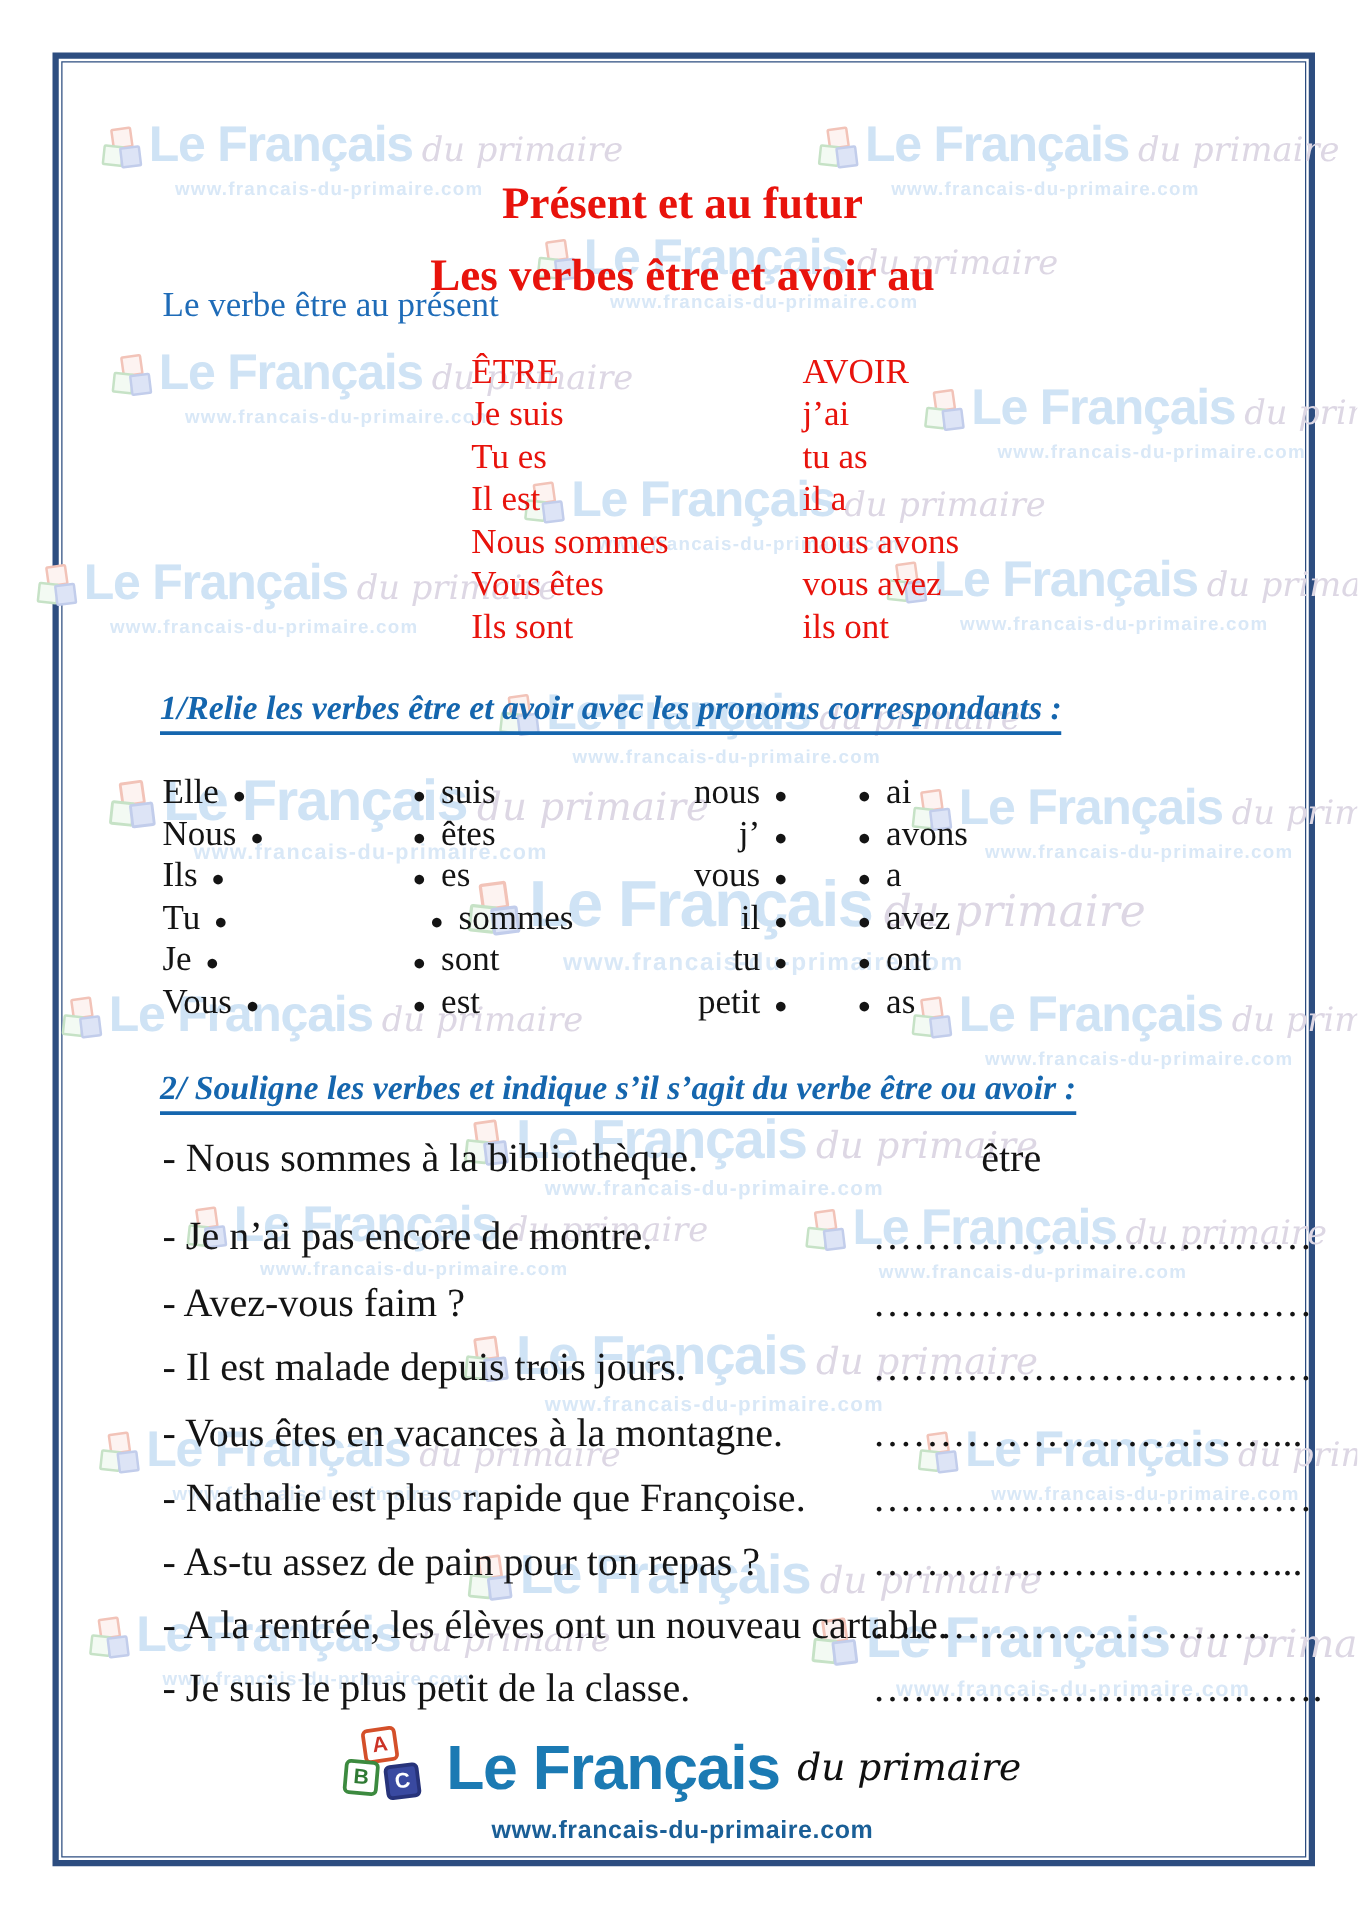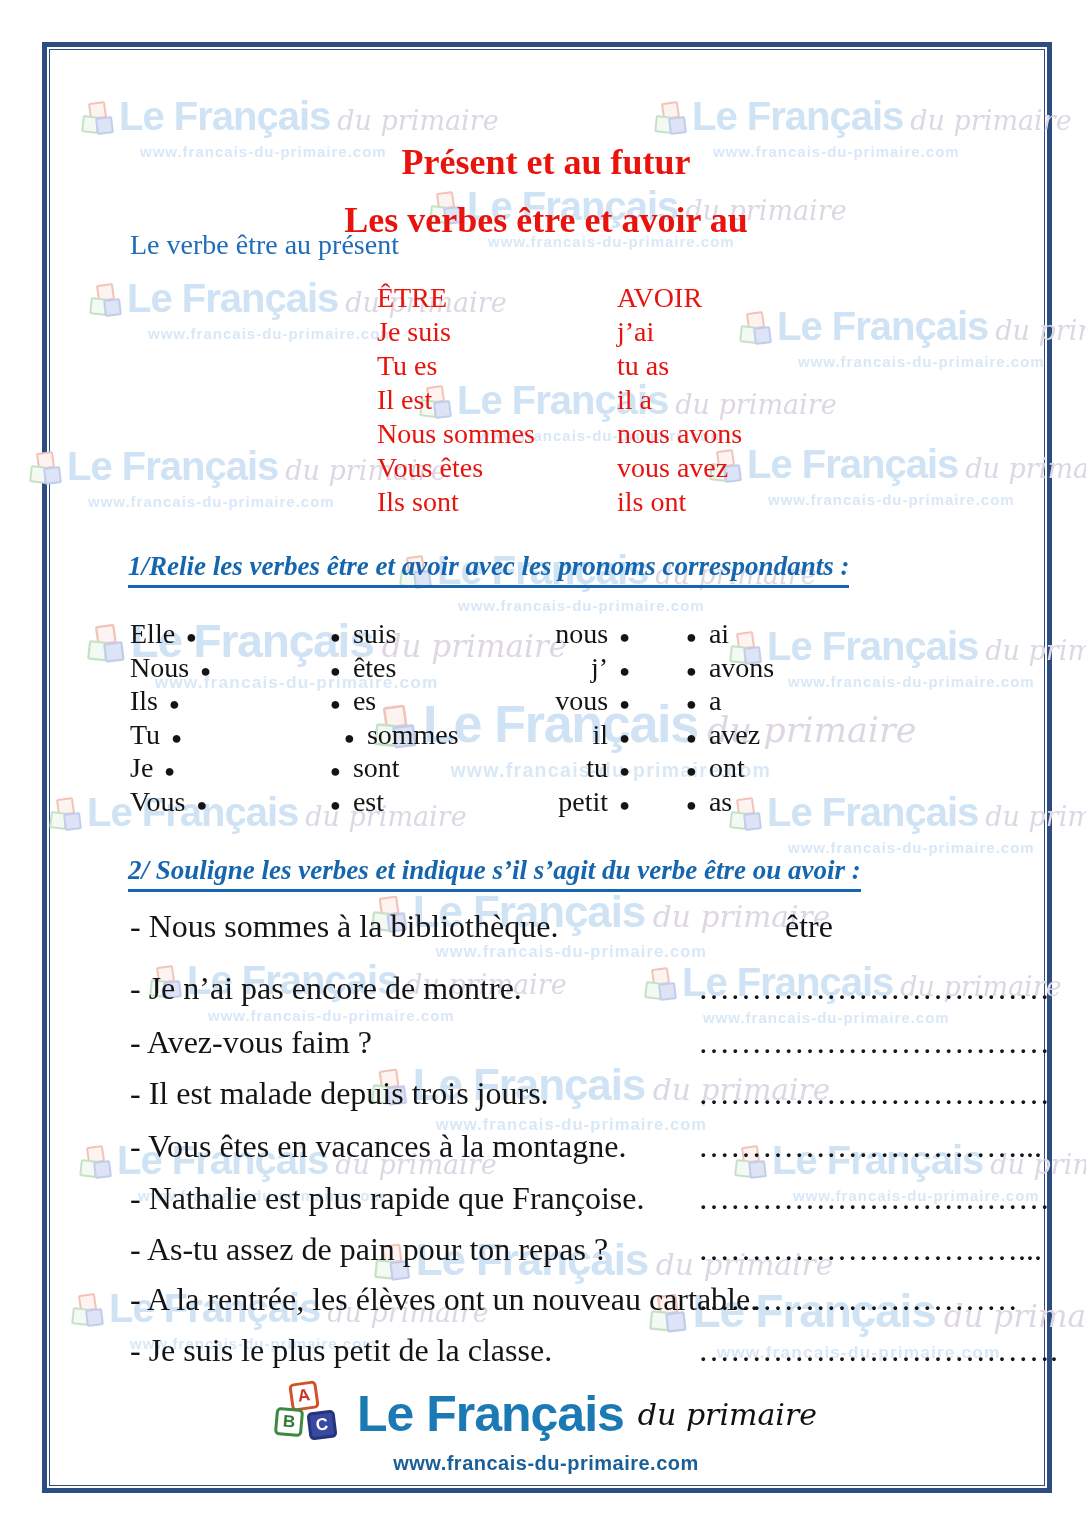--- a/index.html
+++ b/index.html
@@ -40,21 +40,21 @@
   .content{position:absolute;inset:0;z-index:2;}
   .title{
     position:absolute;left:42px;top:133px;width:1008px;text-align:center;
     font-weight:bold;font-size:36px;line-height:58px;color:var(--title-red,#e8130c);
   }
   .subtitle{
     position:absolute;left:130px;top:229px;font-size:28px;color:var(--subtitle-blue,#1f6cb8);
   }
   .conj{position:absolute;top:281px;font-size:28px;line-height:34px;color:var(--title-red,#e8130c);}
   .conj.etre{left:377px;}
-  .conj.avoir{left:617px;}
+  .conj.avoir{left:642px;}
   .ex-heading{
     position:absolute;left:128px;font-weight:bold;font-style:italic;font-size:27px;
     color:var(--heading-blue,#1566ae);border-bottom:3px solid var(--heading-blue,#1566ae);
     padding-bottom:3px;display:inline-block;
   }
   #ex1-heading{top:551px;text-align:right;}
   #ex2-heading{top:855px;}
   .match-grid{
     position:absolute;left:130px;top:618px;width:800px;display:grid;
     grid-template-columns:200px 212px 88px auto;grid-auto-rows:33.5px;

